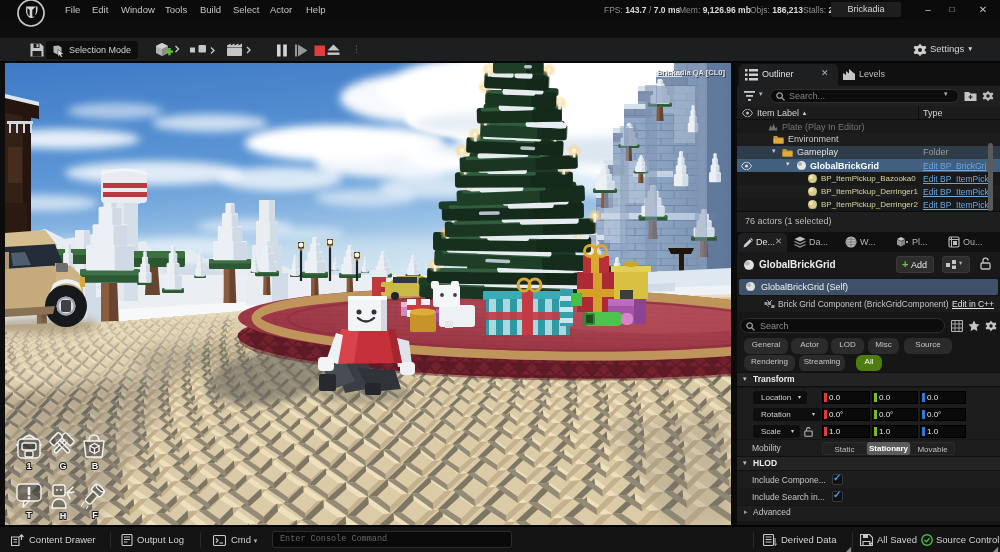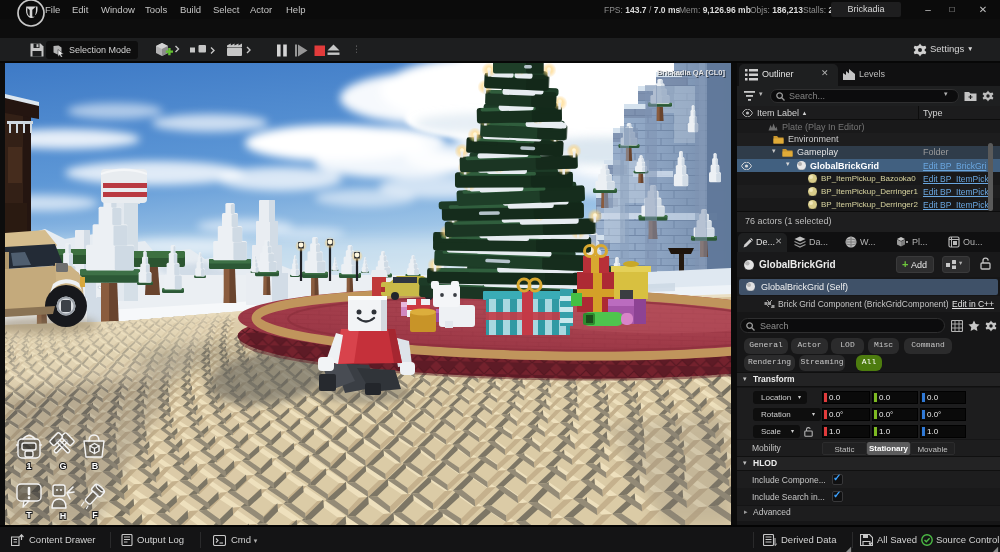--- a/index.html
+++ b/index.html
@@ -1,41 +1,41 @@
 <!DOCTYPE html>
 <html><head>
 <meta charset="utf-8">
 <style>
 * { margin:0; padding:0; box-sizing:border-box; }
 html,body { width:1000px; height:552px; overflow:hidden; background:#0d0d0d; font-family:"Liberation Sans", sans-serif; }
 .abs { position:absolute; }
 #app { position:relative; width:1000px; height:552px; background:#0d0d0d; }
 #menubar { position:absolute; left:0; top:0; width:1000px; height:19px; background:#0b0b0b; }
-.menuitem { position:absolute; top:0; height:19px; line-height:19px; color:#c5c5c5; font-size:9.5px; }
+.menuitem { position:absolute; top:0; height:19px; line-height:19px; color:#c5c5c5; font-size:9.5px;padding-left:20px; }
 .stat { position:absolute; top:0; height:19px; line-height:20px; font-size:8.5px; color:#8e8e8e; }
 .stat b { color:#dcdcdc; font-weight:bold; }
 #brickbox { position:absolute; left:831px; top:2px; width:70px; height:15px; background:#1e1e1f; border-radius:2px; color:#d8d8d8; font-size:9px; text-align:center; line-height:15px; }
 .winbtn { position:absolute; top:0; width:16px; height:19px; color:#c0c0c0; font-size:10px; text-align:center; line-height:19px; }
 #tabrow { position:absolute; left:0; top:19px; width:1000px; height:19px; background:#0b0b0b; }
 #platetab { position:absolute; left:43px; top:0px; width:133px; height:19px; background:#1d1e1f; border-radius:5px 5px 0 0; }
 #platetab .txt { position:absolute; left:21px; top:3px; font-size:9.5px; color:#e5e5e5; }
 #projtab { position:absolute; left:180px; top:0; height:19px; white-space:nowrap; }
 #projtab .txt { position:absolute; left:18px; top:3px; font-size:9.5px; color:#b9b9b9; white-space:nowrap; }
 #toolbar { position:absolute; left:0; top:38px; width:1000px; height:25px; background:#1d1e1f; border-bottom:2px solid #070707; }
 #selmode { position:absolute; left:46px; top:3px; width:92px; height:18px; background:#0e0e0e; border-radius:3px; color:#d2d2d2; font-size:9px; line-height:18px; }
 #settingsbtn { position:absolute; left:930px; top:5px; color:#d6d6d6; font-size:9.5px; }
 #viewport { position:absolute; left:5px; top:63px; width:726px; height:462px; background:#6fa3d8; overflow:hidden; }
 #rightpanel { position:absolute; left:737px; top:63px; width:263px; height:462px; background:#161617; font-size:9px; color:#c8c8c8; }
 #rpborder { position:absolute; left:731px; top:63px; width:6px; height:462px; background:#0b0b0b; }
 .tab-active { position:absolute; background:#1e1f20; border-radius:5px 5px 0 0; }
 .srchpill { position:absolute; background:#0c0c0d; border:1px solid #2e2e2f; border-radius:8px; }
 .otext { font-size:9px; white-space:nowrap; }
 .row { position:absolute; left:0; width:263px; height:13px; line-height:13px; white-space:nowrap; }
 .lnk { color:#6aa7e0; text-decoration:underline; font-size:8.5px; }
-.chip { position:absolute; height:16px; background:#2b2b2c; border-radius:6px; color:#c6c6c6; font-size:8px; text-align:center; line-height:13px;font-family:Liberation Mono, monospace; }
+.chip { position:absolute; height:16px; background:#2b2b2c; border-radius:6px; color:#c6c6c6; font-size:8px; text-align:center; line-height:13px; }
 .numbox { position:absolute; height:13px; background:#0a0a0a; border:1px solid #010101; color:#ececec; font-size:8px; line-height:11px; padding-left:6px; }
 .numbox i { position:absolute; left:1px; top:1px; bottom:1px; width:2.5px; font-style:normal; }
 .ddown { position:absolute; height:13px; background:#0e0e0e; border-radius:3px; color:#cfcfcf; font-size:8px; line-height:13px; text-align:left; padding-left:8px; }
 .mobbtn { position:absolute; height:13px; font-size:8px; text-align:center; line-height:13px; border-radius:2px; }
 #statusbar { position:absolute; left:0; top:525px; width:1000px; height:27px; background:#141415; border-top:2px solid #040404; color:#cccccc; font-size:9.5px; }
 .sbitem { position:absolute; top:0; height:25px; line-height:25px; white-space:nowrap; }
 #console { position:absolute; left:272px; top:4px; width:240px; height:17px; background:#0a0a0a; border:1px solid #2c2c2d; border-radius:3px; color:#666666; font-family:"Liberation Mono", monospace; font-size:8.5px; line-height:15px; padding-left:7px; }
 svg { display:block; }
 .icon { position:absolute; }
 </style>
@@ -1287,21 +1287,21 @@
       </svg>
 <svg class="icon" style="left:248px;top:257px" width="12" height="12" viewBox="0 0 12 12">
         <path d="M6 0.5 L7.1 2.3 A3.9 3.9 0 0 1 8.6 2.9 L10.6 2.4 L11.4 4.3 L9.9 5.7 A4 4 0 0 1 9.9 6.3 L11.4 7.7 L10.6 9.6 L8.6 9.1 A3.9 3.9 0 0 1 7.1 9.7 L6 11.5 L4.9 9.7 A3.9 3.9 0 0 1 3.4 9.1 L1.4 9.6 L0.6 7.7 L2.1 6.3 A4 4 0 0 1 2.1 5.7 L0.6 4.3 L1.4 2.4 L3.4 2.9 A3.9 3.9 0 0 1 4.9 2.3 Z" fill="#c6c6c6"></path>
         <circle cx="6" cy="6" r="1.7" fill="#161617"></circle>
       </svg>
 
 <div class="chip" style="left:7px;top:275px;width:44px">General</div>
 <div class="chip" style="left:54px;top:275px;width:37px">Actor</div>
 <div class="chip" style="left:94px;top:275px;width:33px">LOD</div>
 <div class="chip" style="left:131px;top:275px;width:31px">Misc</div>
-<div class="chip" style="left:167px;top:275px;width:48px">Command</div>
+<div class="chip" style="left:167px;top:275px;width:48px">Source</div>
 <div class="chip" style="left:7px;top:292px;width:51px">Rendering</div>
 <div class="chip" style="left:62px;top:292px;width:46px">Streaming</div>
 <div class="chip" style="left:119px;top:292px;width:26px;background:#4d7c0f;color:#ffffff">All</div>
 
 <div class="abs" style="left:0;top:309px;width:263px;height:15px;background:#232324;border-top:1px solid #101010;border-bottom:1px solid #101010"></div>
 <div class="abs" style="left:6px;top:312px;color:#c0c0c0;font-size:7px">▾</div>
 <div class="abs" style="left:16px;top:311px;font-size:8.5px;color:#ececec;font-weight:bold">Transform</div>
 
 <div class="abs" style="left:0;top:325px;width:263px;height:51px;background:#1d1d1e"></div>
 <div class="ddown" style="left:16px;top:328px;width:54px">Location <span style="font-size:6px;position:absolute;right:6px;top:0">▾</span></div>
@@ -1360,20 +1360,21 @@
   <path d="M3 3 H9 M3 5.5 H9 M3 8 H6.5" stroke="#c8c8c8" stroke-width="1"></path>
 </svg>
 <div class="sbitem" style="left:137px;color:#d2d2d2">Output Log</div>
 <div class="abs" style="left:200px;top:5px;width:1px;height:16px;background:#2a2a2b"></div>
 <svg class="icon" style="left:213px;top:8px" width="13" height="11" viewBox="0 0 13 11">
   <rect x="0.5" y="0.5" width="12" height="10" rx="1.5" fill="none" stroke="#c8c8c8" stroke-width="1.1"></rect>
   <path d="M3 3.5 L5 5.5 L3 7.5" stroke="#c8c8c8" stroke-width="1.1" fill="none"></path>
         <path d="M6.5 8 H10" stroke="#c8c8c8" stroke-width="1.1"></path>
 </svg>
 <div class="sbitem" style="left:231px;color:#d2d2d2">Cmd <span style="font-size:7px;color:#b0b0b0">▾</span></div>
+<div id="console">Enter Console Command</div>
 
 <div class="abs" style="left:753px;top:5px;width:1px;height:16px;background:#2a2a2b"></div>
 <svg class="icon" style="left:763px;top:7px" width="14" height="12" viewBox="0 0 14 12">
   <rect x="0.5" y="0.5" width="10" height="11" rx="1" fill="none" stroke="#c8c8c8" stroke-width="1.1"></rect>
   <path d="M2.5 3 H8.5 M2.5 5.5 H8.5 M2.5 8 H8.5" stroke="#c8c8c8" stroke-width="1.2"></path>
   <path d="M12 4 V11.5 M12 11.5 L13.8 9.8" stroke="#c8c8c8" stroke-width="1"></path>
 </svg>
 <div class="sbitem" style="left:781px;color:#d2d2d2">Derived Data</div>
 <div class="abs" style="left:845px;top:18px;color:#8a8a8a;font-size:8px">◢</div>
 <div class="abs" style="left:852px;top:5px;width:1px;height:16px;background:#2a2a2b"></div>

